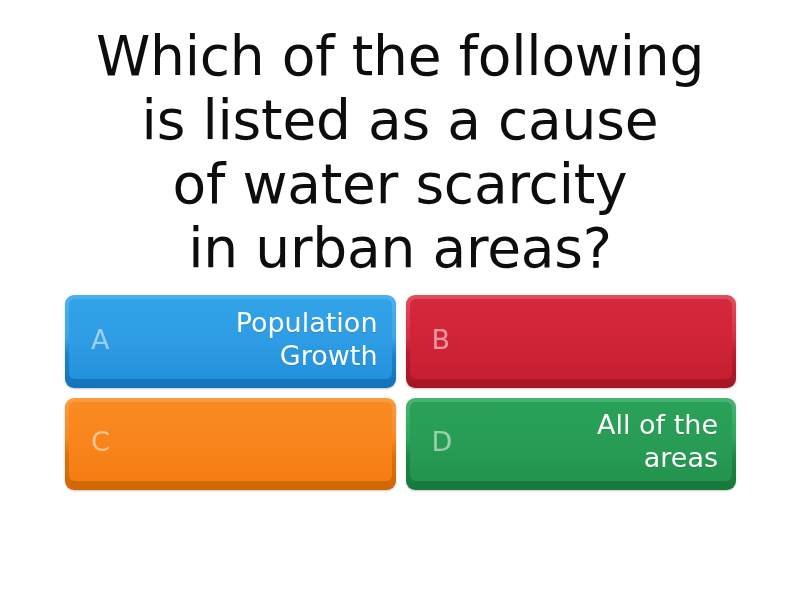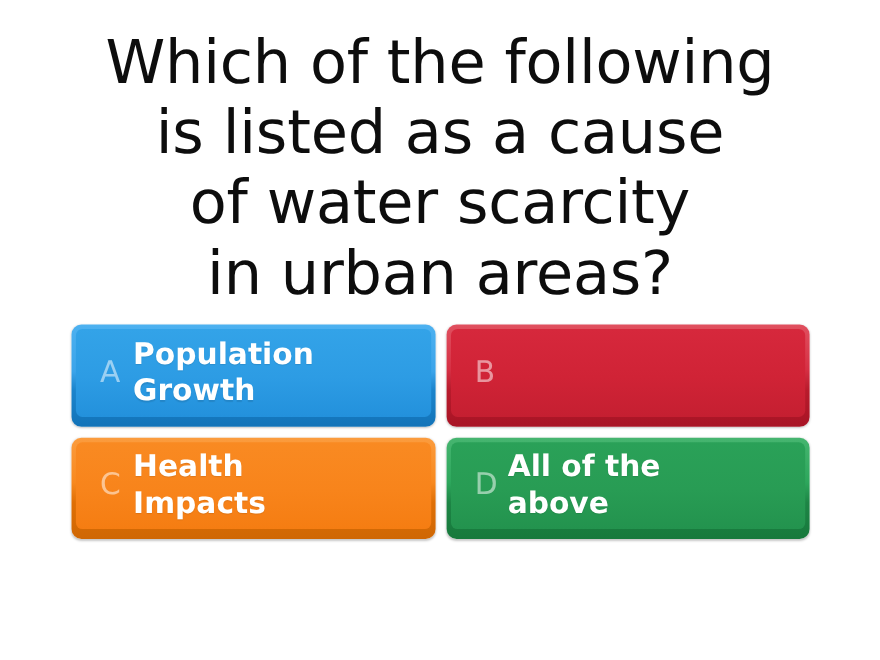--- a/index.html
+++ b/index.html
@@ -79,24 +79,24 @@
     font-size: 27px;
     font-weight: 400;
     color: rgba(255,255,255,0.52);
     line-height: 1;
     user-select: none;
   }
   .answer .label {
     width: 100%;
     padding: 0 14px 0 52px;
     box-sizing: border-box;
-    text-align: left;
+    text-align: right;
     font-size: 27px;
     line-height: 33px;
-    font-weight: 700;
+    font-weight: 400;
     color: #ffffff;
     white-space: pre-line;
     text-shadow: 0 1px 1px rgba(0,0,0,0.10);
   }
 
   
   .answer.blue {
     background: linear-gradient(180deg, #4db1f0 0%, #3ba4ea 46%, #1b84cc 64%, #1273b8 100%);
   }
   .answer.blue .inner {
@@ -145,27 +145,25 @@
 
     <div class="answer red">
       <div class="inner">
         <span class="letter">B</span>
       </div>
     </div>
 
     <div class="answer orange">
       <div class="inner">
         <span class="letter">C</span>
-        <span class="label">Health
-Impacts</span>
       </div>
     </div>
 
     <div class="answer green">
       <div class="inner">
         <span class="letter">D</span>
         <span class="label">All of the
-above</span>
+areas</span>
       </div>
     </div>
 
   </div>
 </div>
 
 </body></html>

